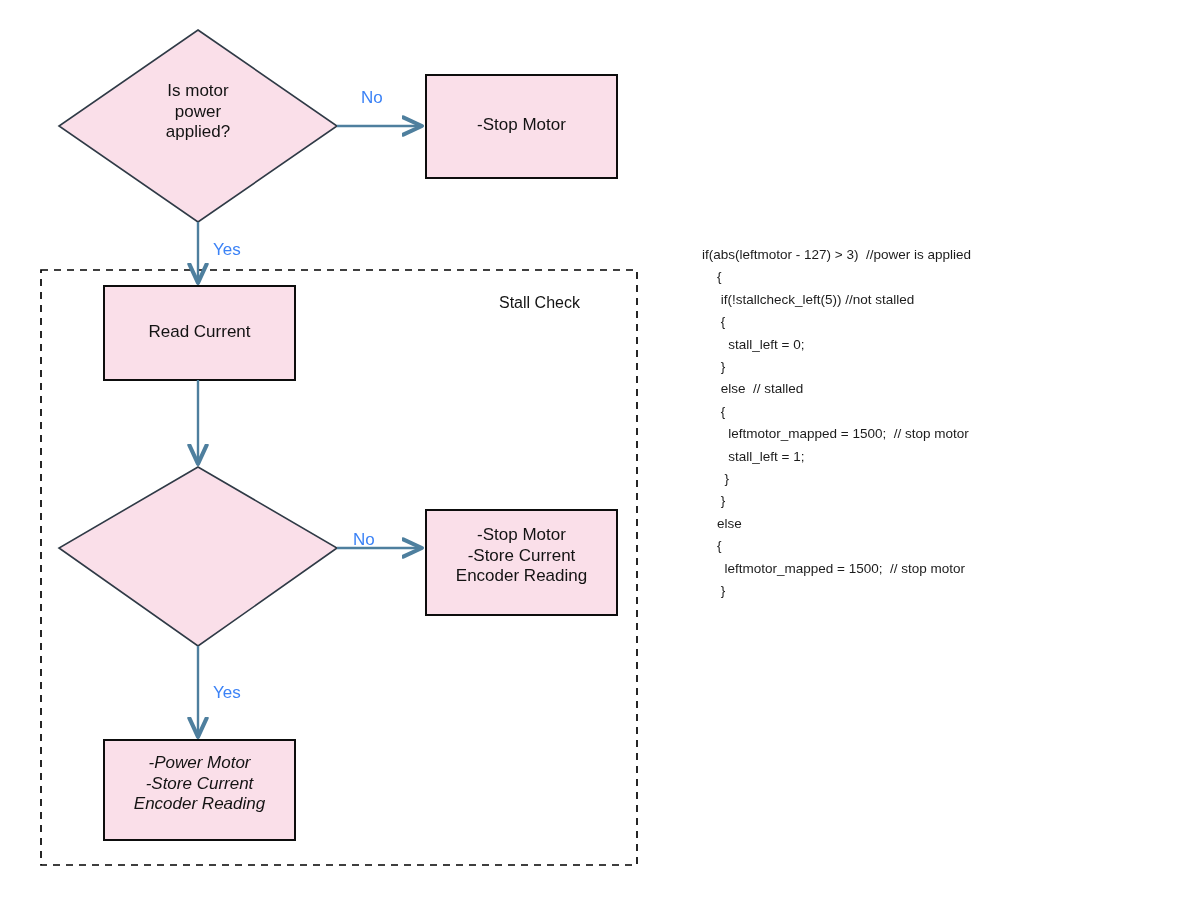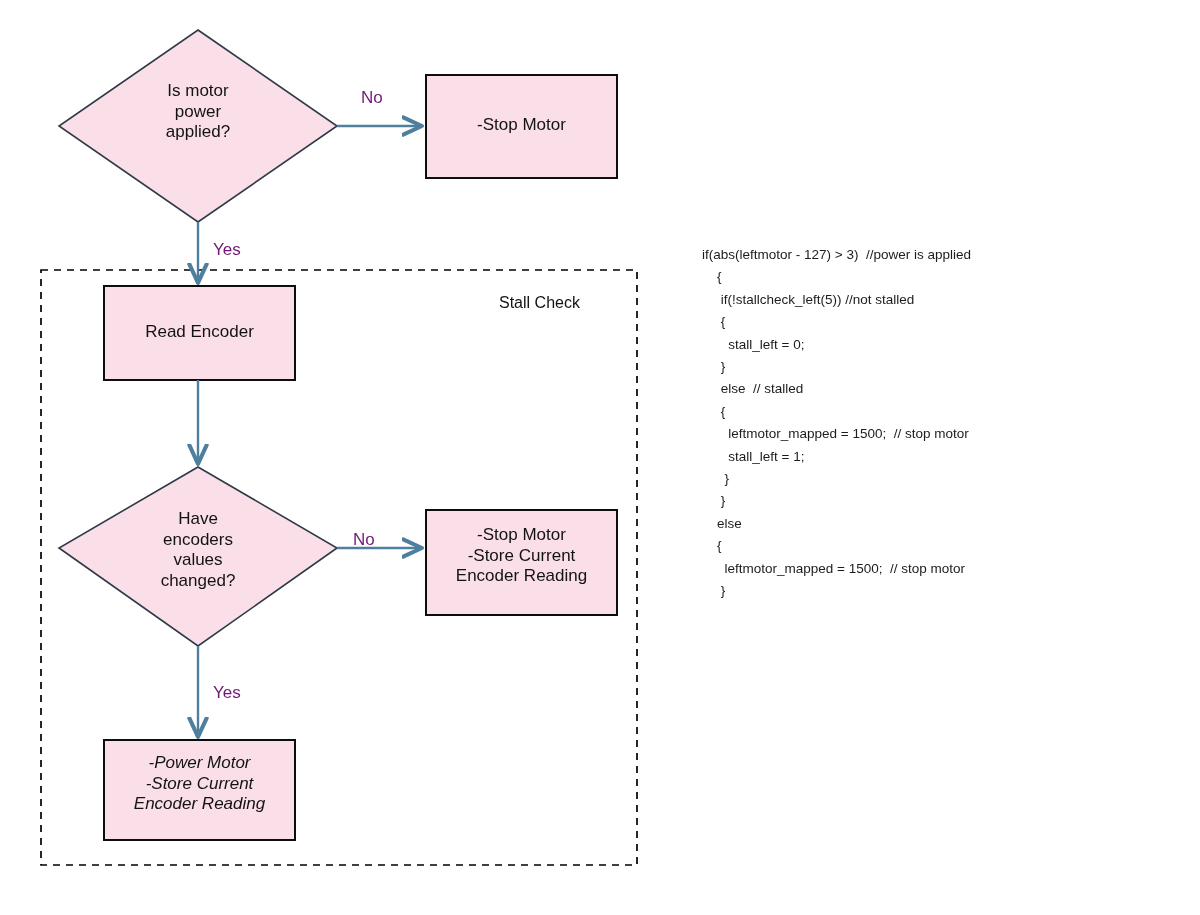--- a/index.html
+++ b/index.html
@@ -41,21 +41,21 @@
     line-height: 1.22;
     font-size: 17px;
     color: #131313;
     white-space: pre-line;
     pointer-events: none;
   }
 
   .edge-label {
     position: absolute;
     font-size: 17px;
-    color: #701a75;
+    color: #3b82f6;
     pointer-events: none;
   }
 
   .group-label {
     position: absolute;
     font-size: 16px;
     color: #131313;
     pointer-events: none;
   }
 
@@ -114,26 +114,22 @@
 
     <line x1="198" y1="646" x2="198" y2="735" stroke="#4e7f9e" stroke-width="2.4" marker-end="url(#arrowhead)"></line>
   </svg>
 
   <div class="node-text" style="left:108px; top:81px; width:180px;">Is motor
 power
 applied?</div>
 
   <div class="node-text" style="left:431px; top:115px; width:181px;">-Stop Motor</div>
 
-  <div class="node-text" style="left:109px; top:322px; width:181px;">Read Encoder</div>
+  <div class="node-text" style="left:109px; top:322px; width:181px;">Read Current</div>
 
-  <div class="node-text" style="left:108px; top:509px; width:180px;">Have
-encoders
-values
-changed?</div>
 
   <div class="node-text" style="left:431px; top:525px; width:181px;">-Stop Motor
 -Store Current
 Encoder Reading</div>
 
   <div class="node-text" style="left:109px; top:753px; width:181px;font-style:italic;">-Power Motor
 -Store Current
 Encoder Reading</div>
 
   <div class="edge-label" style="left:361px; top:88px;">No</div>

